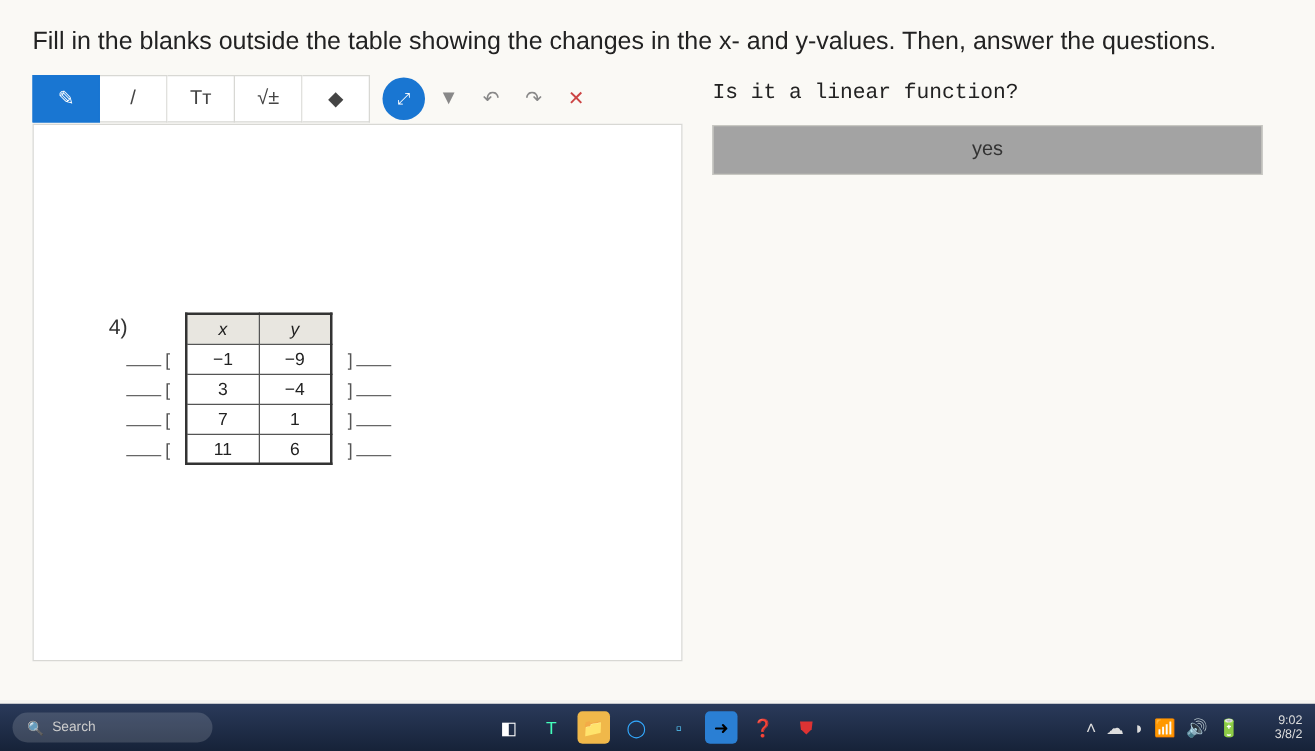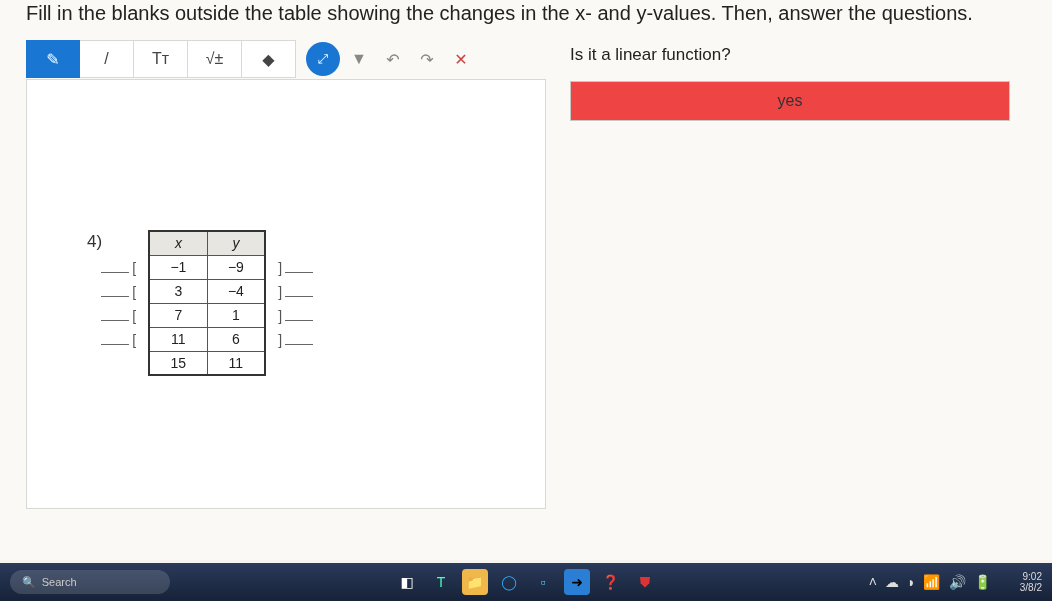--- a/index.html
+++ b/index.html
@@ -5,21 +5,21 @@
     * { margin: 0; padding: 0; box-sizing: border-box; }
     body {
       font-family: Arial, Helvetica, sans-serif;
       background: #f5f4f0;
       width: 1052px;
       height: 601px;
       overflow: hidden;
       position: relative;
     }
     .page {
-      padding: 2px 26px;
+      padding: 22px 26px;
       background: #faf9f5;
       height: 560px;
     }
     .instruction {
       font-size: 20px;
       color: #222;
       margin-bottom: 14px;
       font-weight: 400;
     }
     .main-row {
@@ -128,27 +128,27 @@
       color: #555;
     }
     .blank-line {
       display: inline-block;
       width: 28px;
       border-bottom: 1px solid #666;
       margin: 0 3px;
       height: 10px;
     }
     .right-block { flex: 0 0 440px; }
-    .question { font-size: 17px; color: #222; margin-bottom: 16px; margin-top: 6px; }
+    .question { font-size: 17px; color: #222; margin-bottom: 16px; margin-top: 6px; font-family: Liberation Mono, monospace; }
     .ans-row { display: flex; gap: 10px; }
     .ans-btn {
       flex: 1;
       height: 40px;
       border: 1px solid #c8c8c2;
-      background: #ef4444;
+      background: #a3a3a3;
       font-size: 16px;
       color: #333;
       cursor: pointer;
     }
     .taskbar {
       position: absolute;
       bottom: 0; left: 0; right: 0;
       height: 38px;
       background: linear-gradient(#2a3a5a, #162238);
       display: flex;
@@ -231,24 +231,20 @@
                     <td>3</td>
                     <td>−4</td>
                   </tr>
               <tr>
                     <td>7</td>
                     <td>1</td>
                   </tr>
               <tr>
                     <td>11</td>
                     <td>6</td>
-                  </tr>
-              <tr>
-                    <td>15</td>
-                    <td>11</td>
                   </tr>
             </tbody>
               </table>
             <div class="brackets-right">
               <div class="br-row">
                   <span>]</span>
                   <span class="blank-line"></span>
                 </div>
               <div class="br-row">
                   <span>]</span>

